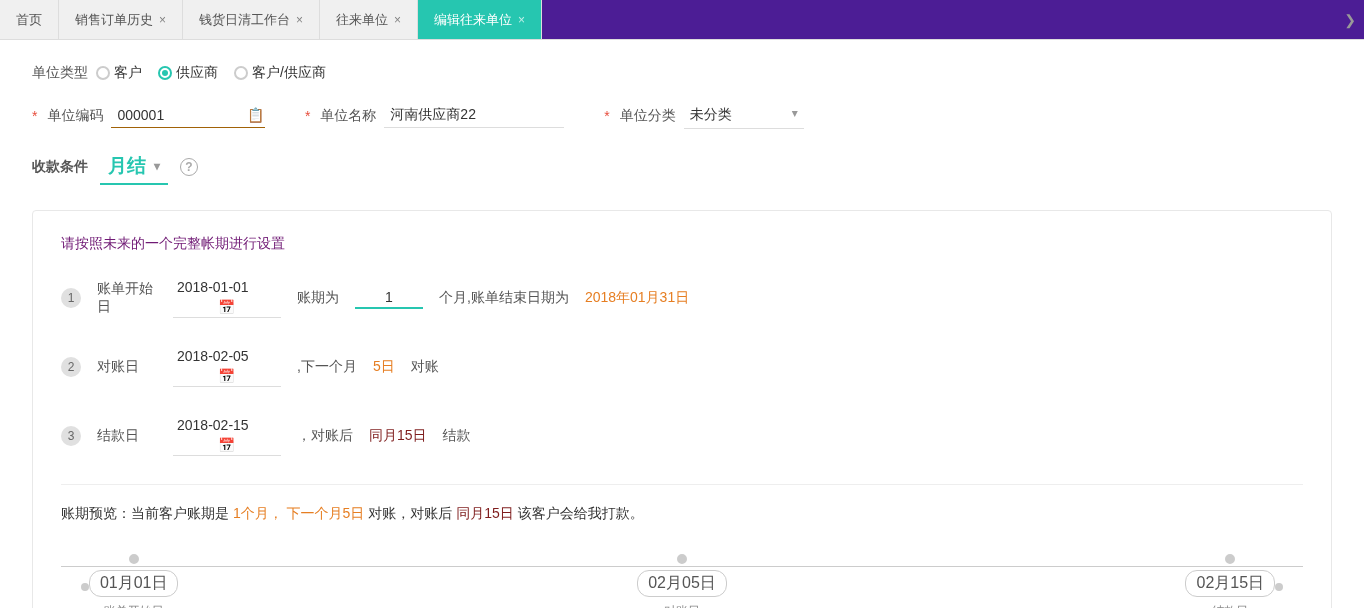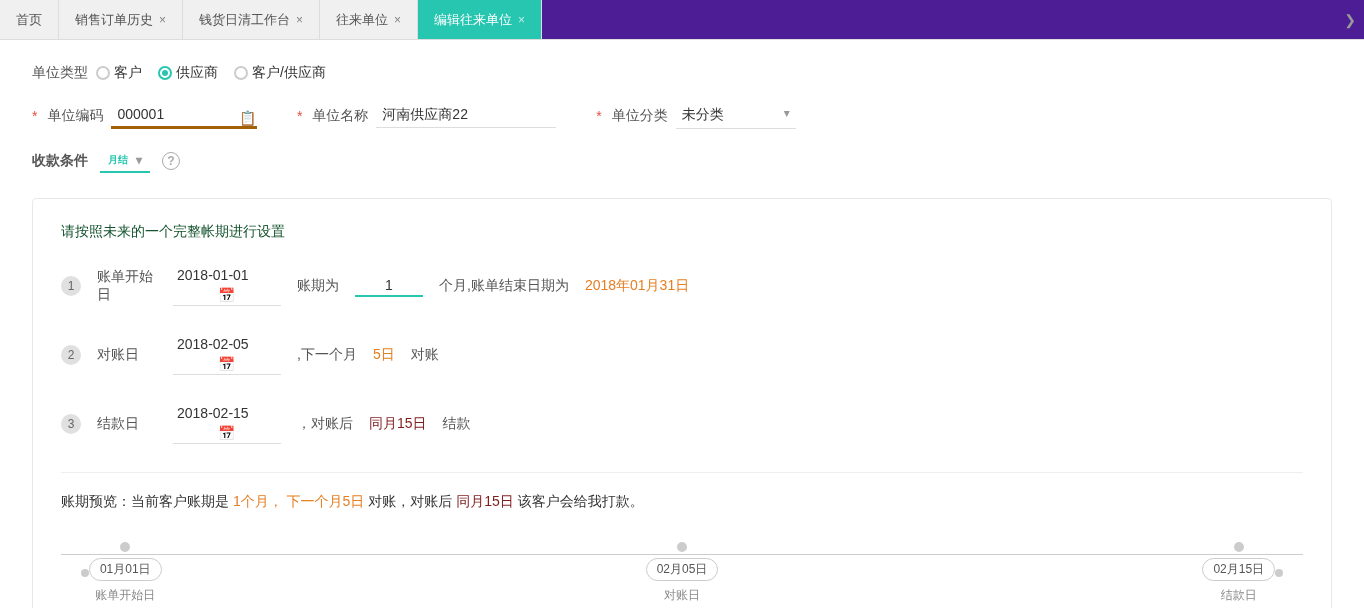--- a/index.html
+++ b/index.html
@@ -113,23 +113,23 @@
       padding: 4px 6px;
       font-size: 14px;
       color: #333;
       background: transparent;
     }
     .input-code { width: 120px; }
     .input-name { width: 180px; }
 
     .input-with-icon {
       display: flex;
-      align-items: flex-end;
-      border-bottom: 3px solid #a16207;
-      gap: 8px;
+      align-items: center;
+      border-bottom: 1px solid #a16207;
+      gap: 16px;
     }
     .input-with-icon input {
       border: none;
       outline: none;
       font-size: 14px;
       color: #333;
       background: transparent;
       padding: 4px 6px;
     }
     .cal-icon {
@@ -158,21 +158,21 @@
       font-weight: bold;
     }
     .payment-select {
       display: flex;
       align-items: center;
       border-bottom: 2px solid #26c6b0;
       padding: 4px 8px;
       gap: 8px;
       cursor: pointer;
     }
-    .payment-value { color: #26c6b0; font-size: 10px; }
+    .payment-value { color: #26c6b0; font-size: 19px; }
     .payment-arrow { color: #999; font-size: 12px; }
     .help-icon {
       width: 18px;
       height: 18px;
       border-radius: 50%;
       border: 1px solid #aaa;
       display: flex;
       align-items: center;
       justify-content: center;
       font-size: 12px;
@@ -182,21 +182,21 @@
 
     
     .period-card {
       border: 1px solid #e8e8e8;
       border-radius: 4px;
       padding: 24px 28px;
       margin-bottom: 20px;
     }
     .period-title {
       font-size: 14px;
-      color: #14532d;
+      color: #701a75;
       margin-bottom: 24px;
     }
 
     
     .period-row {
       display: flex;
       align-items: center;
       margin-bottom: 28px;
       gap: 16px;
     }
@@ -302,21 +302,21 @@
       height: 10px;
       border-radius: 50%;
       background: #ccc;
       border: 2px solid #ccc;
     }
     .tl-badge {
       background: #fff;
       border: 1px solid #ccc;
       border-radius: 12px;
       padding: 2px 10px;
-      font-size: 12px;
+      font-size: 16px;
       color: #555;
       white-space: nowrap;
     }
     .tl-label {
       font-size: 12px;
       color: #888;
       white-space: nowrap;
     }
     .tl-left-dot, .tl-right-dot {
       width: 8px;

